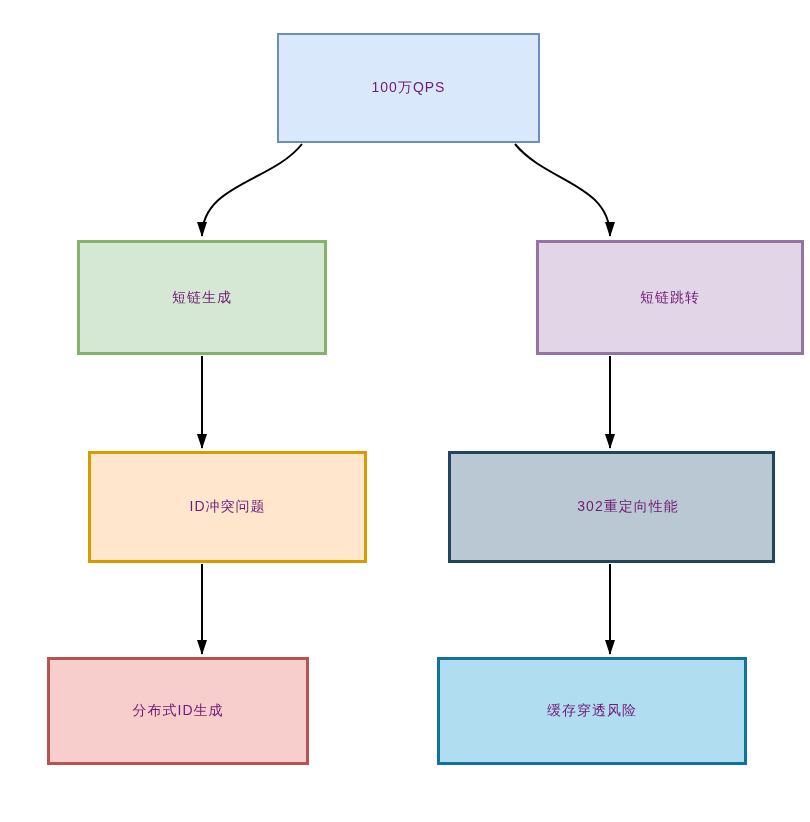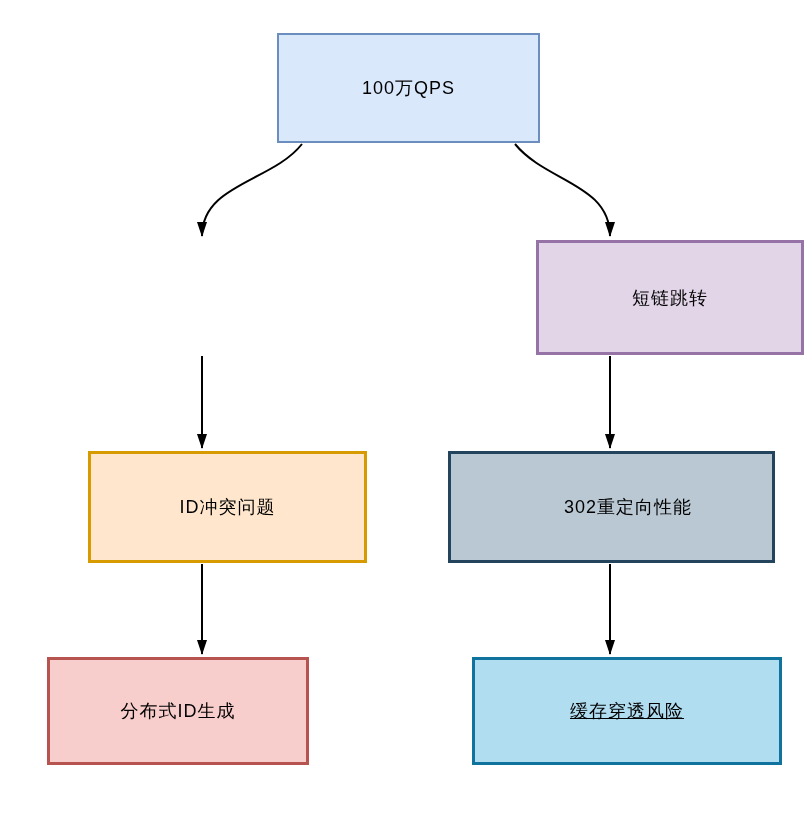--- a/index.html
+++ b/index.html
@@ -26,34 +26,34 @@
   .node {
     position: absolute;
     display: flex;
     align-items: center;
     justify-content: center;
     border-style: solid;
     border-width: 3px;
     box-sizing: border-box;
   }
   .node .label {
-    font-size: 18px;
-    color: #000000;
+    font-size: 14px;
+    color: #701a75;
     letter-spacing: 1px;
     text-align: right;
     white-space: nowrap;
   }
   
   .node-qps               { left: 277px; top: 33px;  width: 263px; height: 110px; border-width: 2px; }
   .node-shortlink-generate{ left: 77px;  top: 240px; width: 250px; height: 115px; }
   .node-shortlink-jump    { left: 488px; top: 240px; width: 268px; height: 115px; margin-left: 48px; }
   .node-id-conflict       { left: 62px;  top: 451px; width: 279px; height: 112px; }
   .node-redirect-302      { left: 448px; top: 451px; width: 327px; height: 112px; }
   .node-distributed-id    { left: 47px;  top: 657px; width: 262px; height: 108px; }
-  .node-cache-penetration { left: 472px; top: 657px; width: 310px; height: 108px; text-decoration: underline; }
+  .node-cache-penetration { left: 437px; top: 657px; width: 310px; height: 108px; }
 </style>
 </head>
 <body>
 
 <div class="canvas">
 
   <svg class="edges-layer" width="810" height="822" viewBox="0 0 810 822" xmlns="http://www.w3.org/2000/svg">
     <defs>
       <marker id="arrowhead" markerUnits="userSpaceOnUse" markerWidth="18" markerHeight="18" refX="15" refY="6" orient="auto">
         <path d="M1,1 L16,6 L1,11 Z" fill="#000000"></path>
@@ -64,20 +64,23 @@
     <path d="M 202 356 L 202 448" fill="none" stroke="#000000" stroke-width="2" marker-end="url(#arrowhead)"></path>
     <path d="M 610 356 L 610 448" fill="none" stroke="#000000" stroke-width="2" marker-end="url(#arrowhead)"></path>
     <path d="M 202 564 L 202 654" fill="none" stroke="#000000" stroke-width="2" marker-end="url(#arrowhead)"></path>
     <path d="M 610 564 L 610 654" fill="none" stroke="#000000" stroke-width="2" marker-end="url(#arrowhead)"></path>
   </svg>
 
   <div class="node node-qps" style="background-color: rgb(218, 232, 252); border-color: rgb(108, 142, 191);">
     <span class="label">100万QPS</span>
   </div>
 
+  <div class="node node-shortlink-generate" style="background-color: rgb(213, 232, 212); border-color: rgb(130, 179, 102);">
+    <span class="label">短链生成</span>
+  </div>
 
   <div class="node node-shortlink-jump" style="background-color: rgb(225, 213, 231); border-color: rgb(150, 115, 166);">
     <span class="label">短链跳转</span>
   </div>
 
   <div class="node node-id-conflict" style="background-color: rgb(255, 230, 204); border-color: rgb(215, 155, 0); margin-left: 26px;">
     <span class="label">ID冲突问题</span>
   </div>
 
   <div class="node node-redirect-302" style="background-color: rgb(186, 200, 211); border-color: rgb(35, 68, 93); padding-left: 33px;">

